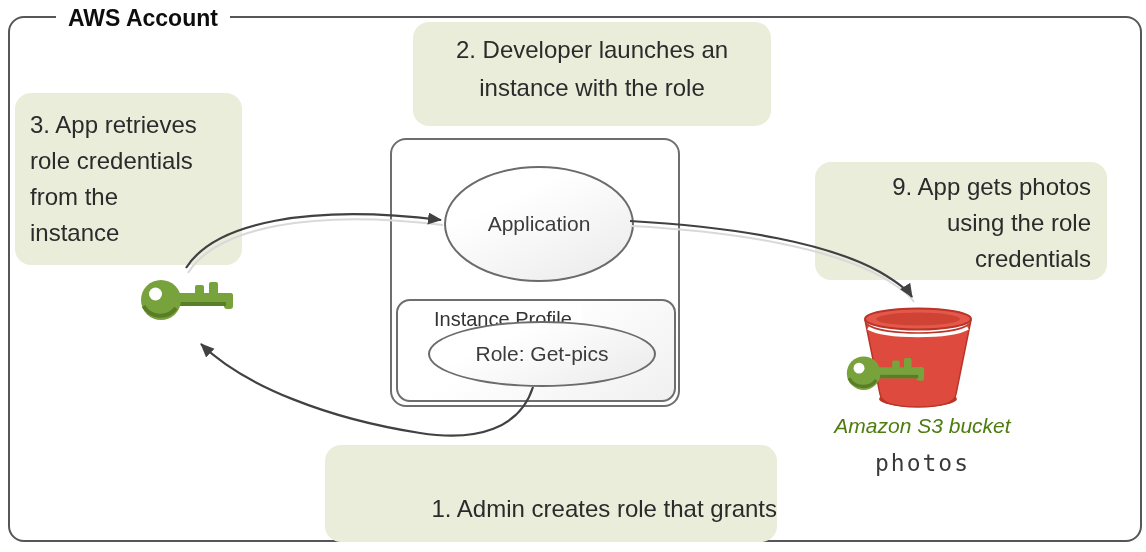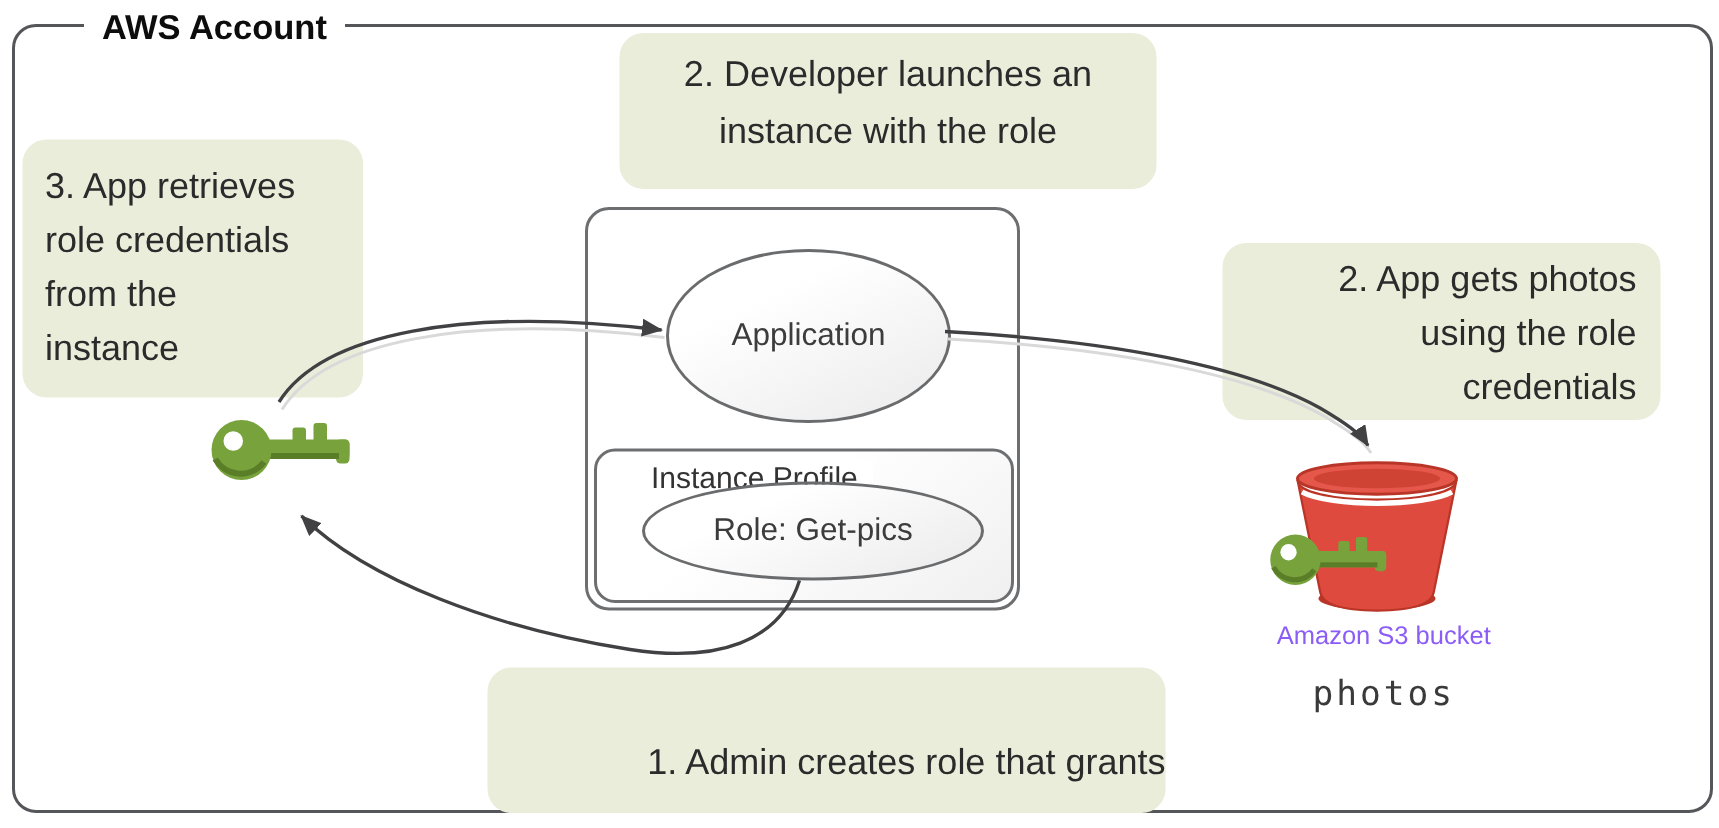--- a/index.html
+++ b/index.html
@@ -49,41 +49,41 @@
     background:linear-gradient(155deg,#ffffff 30%,#eaeaea 100%);
     font-size:21px;color:#3c3c3c;z-index:4;
   }
   .app{left:444px;top:166px;width:186px;height:112px;}
   .role{left:428px;top:321px;width:224px;height:62px;}
   
   .key-svg{position:absolute;left:140px;top:270px;z-index:4;}
   .bucket-svg{position:absolute;left:838px;top:302px;z-index:4;}
   
   .s3-caption{position:absolute;left:790px;top:414px;width:265px;text-align:center;
-    font-size:17px;color:#8b5cf6;z-index:2;}
+    font-size:21px;color:#4d7c0f;z-index:2;font-style:italic;}
   .s3-name{position:absolute;left:790px;top:450px;width:265px;text-align:center;
     font-family:"DejaVu Sans Mono", monospace;font-size:23px;color:#3a3a3a;letter-spacing:2px;z-index:2;}
   
   .arrows{position:absolute;left:0;top:0;width:1146px;height:552px;z-index:5;pointer-events:none;}
 </style>
 </head>
 <body>
 
 <div class="stage">
 
   <div class="aws-box"></div>
   <div class="aws-label">AWS Account</div>
 
   <div class="callout c2">2. Developer launches an
 instance with the role</div>
   <div class="callout c3">3. App retrieves
 role credentials
 from the
 instance</div>
-  <div class="callout c4">2. App gets photos
+  <div class="callout c4">9. App gets photos
 using the role
 credentials</div>
   <div class="callout c1">
     <div>1. Admin creates role that grants</div>
     
   </div>
 
   <div class="ec2-box"></div>
 
   <div class="ellipse app">

